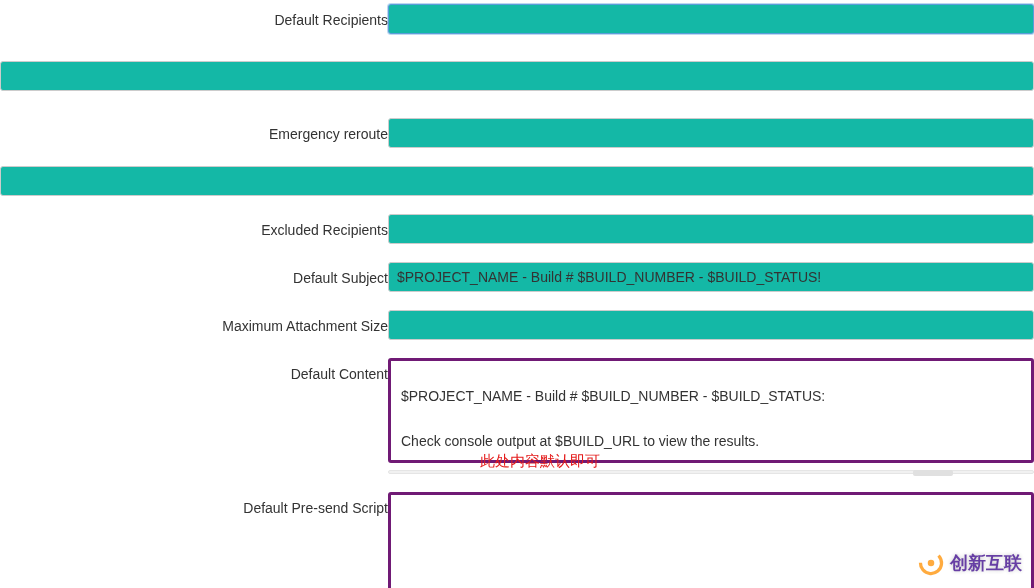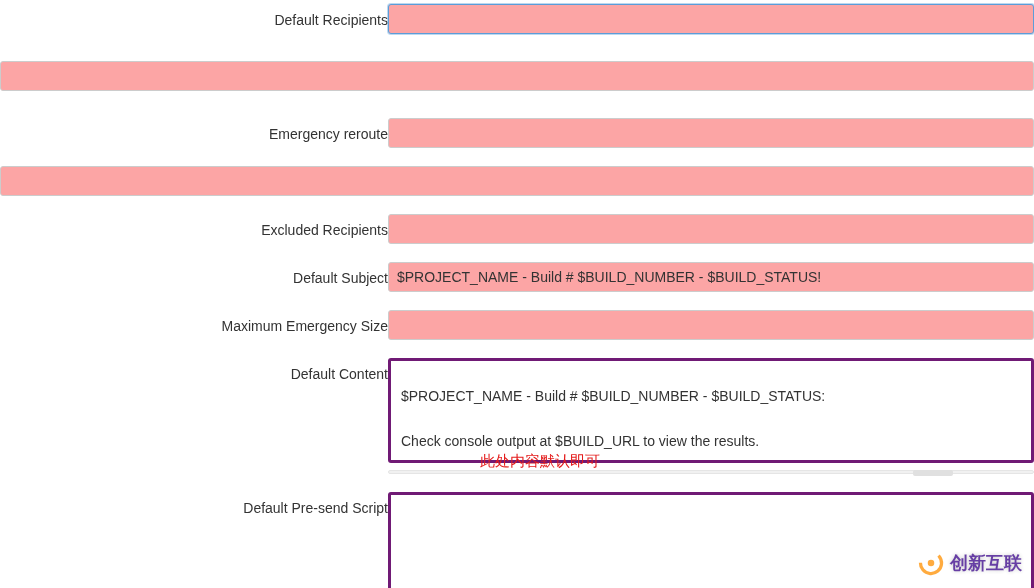--- a/index.html
+++ b/index.html
@@ -32,21 +32,21 @@
     .field { flex:1; }
     input.text {
       width:100%;
       height:30px;
       border:1px solid #ccc;
       border-radius:3px;
       padding:4px 8px;
       font-size:14px;
       font-family:inherit;
       color:#333;
-      background:#fca5a5;
+      background:#14b8a6;
     }
     input.text.focus {
       border:1px solid #5b9dd9;
       box-shadow:0 0 0 1px rgba(91,157,217,0.4);
       outline:none;
     }
     textarea.text {
       width:100%;
       border:3px solid #701a75;
       border-radius:3px;
@@ -129,21 +129,21 @@
     <div class="label">Excluded Recipients</div>
     <div class="field"><input class="text" type="text" value="" style=""></div>
   </div>
 
   <div class="row compact">
     <div class="label">Default Subject</div>
     <div class="field"><input class="text" type="text" value="$PROJECT_NAME - Build # $BUILD_NUMBER - $BUILD_STATUS!" style=""></div>
   </div>
 
   <div class="row compact">
-    <div class="label">Maximum Emergency Size</div>
+    <div class="label">Maximum Attachment Size</div>
     <div class="field"><input class="text" type="text" value="" style=""></div>
   </div>
 
   <div class="row compact">
     <div class="label">Default Content</div>
     <div class="field">
       <textarea class="text content-area" style="">$PROJECT_NAME - Build # $BUILD_NUMBER - $BUILD_STATUS:
 
 Check console output at $BUILD_URL to view the results.</textarea>
       <div class="divider"></div>

